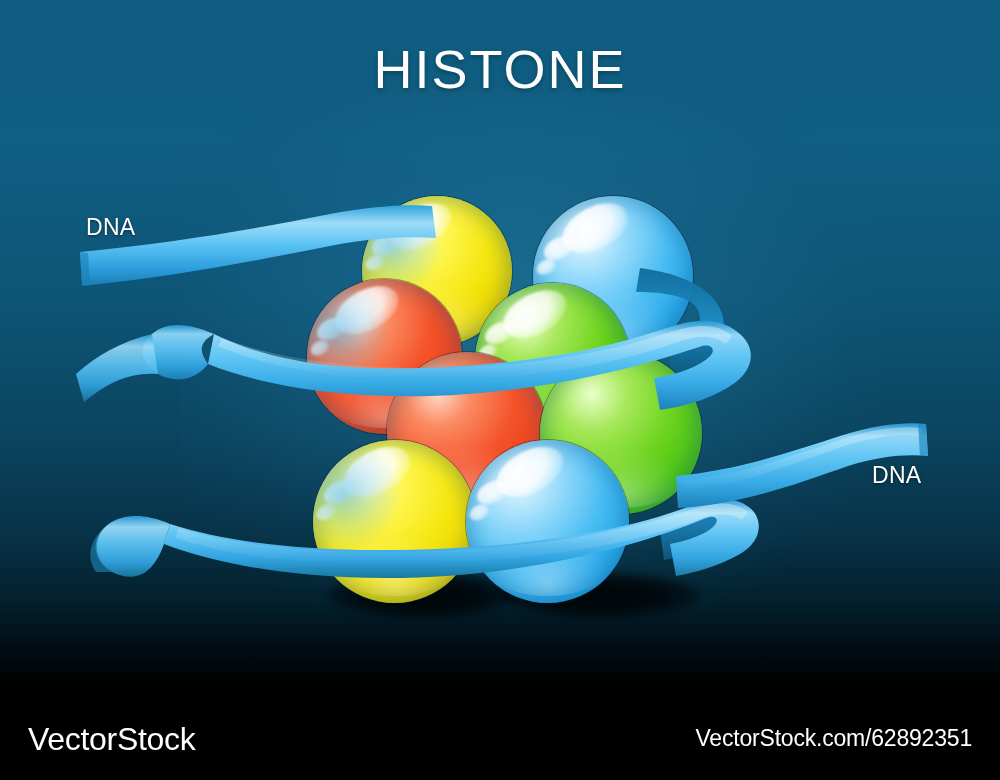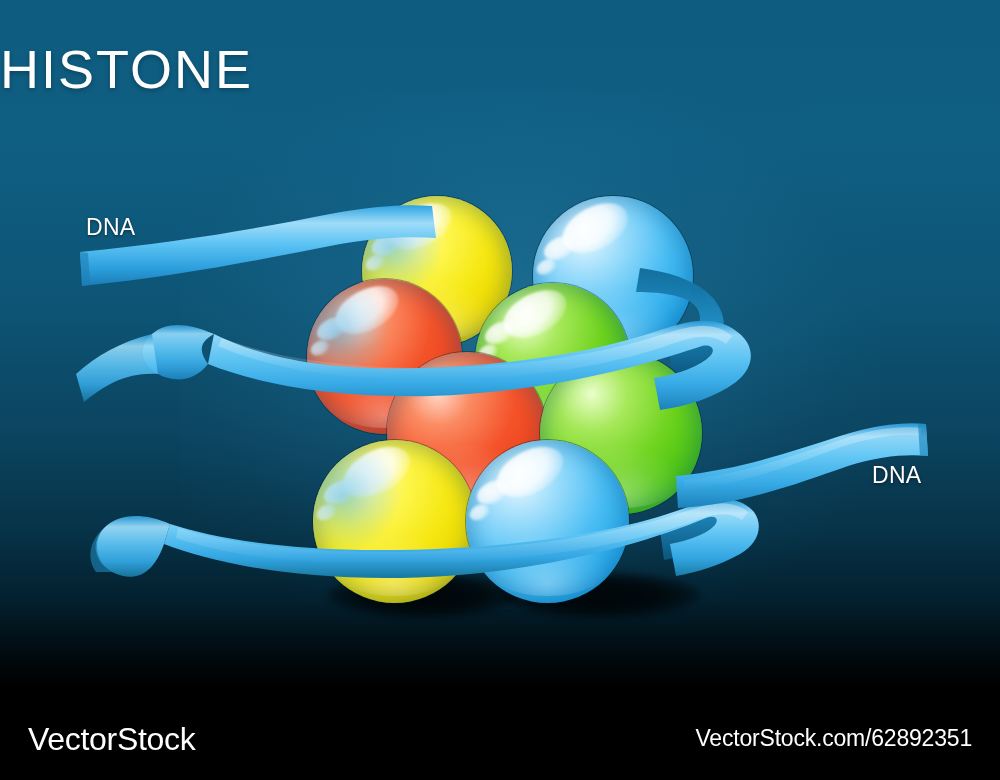--- a/index.html
+++ b/index.html
@@ -24,21 +24,21 @@
     position:absolute; left:180px; top:90px; width:700px; height:520px;
     background:radial-gradient(ellipse at 48% 45%,
        rgba(42,130,170,0.55) 0%, rgba(30,110,150,0.30) 40%,
        rgba(20,90,125,0.10) 65%, rgba(0,0,0,0) 80%);
     pointer-events:none;
   }
 
   
   .title {
     position:absolute; left:0; top:38px; width:1000px;
-    text-align:left; color:#fdfdfd;
+    text-align:center; color:#fdfdfd;
     font-size:54px; font-weight:400; letter-spacing:2px;
     text-shadow:0 2px 5px rgba(0,0,0,0.30);
   }
 
   
   .lbl {
     position:absolute; color:#ffffff; font-size:22px; font-weight:400;
     white-space:nowrap; letter-spacing:0.3px;
     text-shadow:0 1px 3px rgba(0,0,0,0.55);
   }

